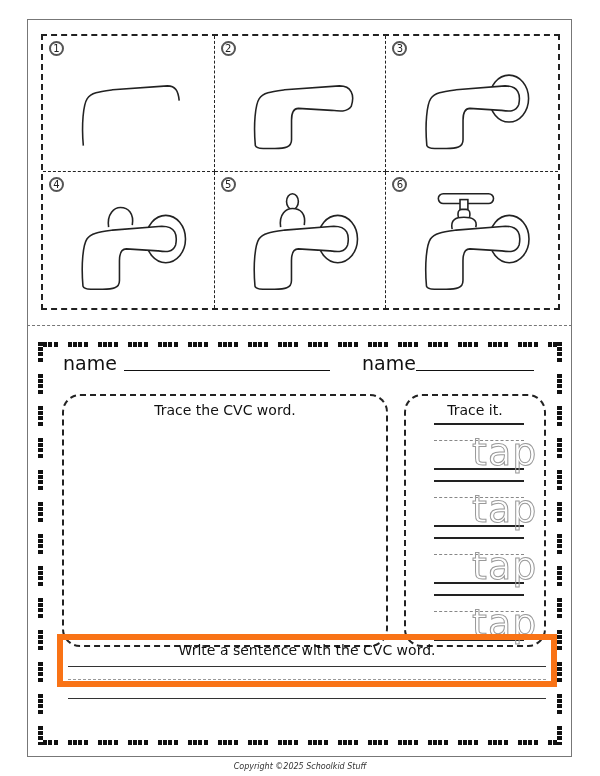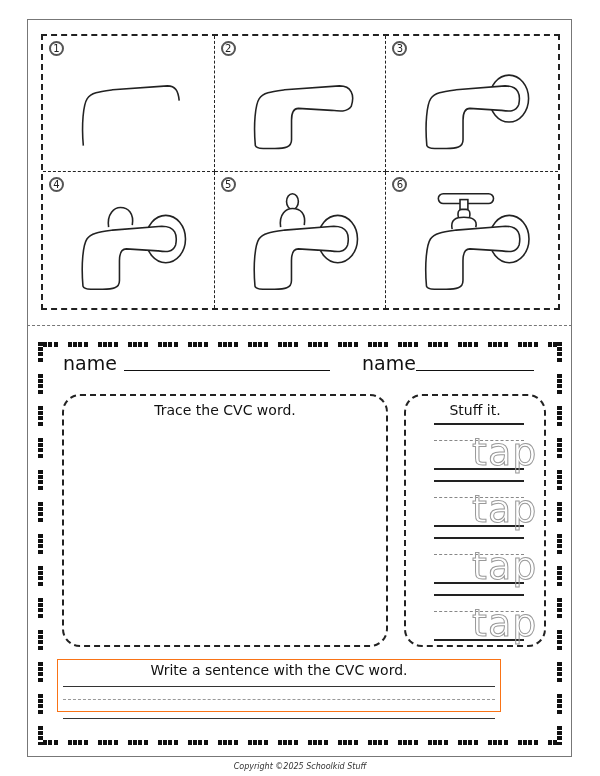--- a/index.html
+++ b/index.html
@@ -22,21 +22,21 @@
   .frame-right { left:557px; }
   .label { position:absolute; font-size:19px; font-family:"DejaVu Sans", sans-serif; }
   .blank { position:absolute; border-bottom:1.5px solid #111; }
   .box { position:absolute; border:2px dashed #222; border-radius:18px; box-sizing:border-box; }
   .box-title { position:absolute; left:0; right:0; top:6px; text-align:center; font-size:14px; }
   .trace-group { position:absolute; left:28px; width:90px; }
   .tl { position:absolute; left:0; width:90px; }
   .tl.solid { border-top:2px solid #222; }
   .tl.dash { border-top:1px dashed #888; }
   .trace-word { position:absolute; left:2px; font-size:38px; line-height:38px; color:transparent; -webkit-text-stroke:1px #999; font-family:"DejaVu Sans", sans-serif; letter-spacing:1px;margin-left:36px; }
-  .sentence-box { position:absolute; left:57px; top:659px; width:444px; height:53px; border:1px solid #f97316; box-sizing:border-box; }
+  .sentence-box { position:absolute; left:57px; top:634px; width:500px; height:53px; border:6px solid #f97316; box-sizing:border-box; }
   .sentence-title { position:absolute; left:0; right:0; top:2px; text-align:center; font-size:14px; }
   .sline { position:absolute; left:5px; right:5px; }
   .copyright { position:absolute; left:0; width:600px; top:762px; text-align:center; font-size:8px; font-style:italic; color:#333; }
 </style>
 </head>
 <body>
 
 <div class="page-border"></div>
 
 <div class="steps">
@@ -99,21 +99,21 @@
 <span class="label" style="left:63px; top:352px;">name</span>
 <div class="blank" style="left:124px; top:370px; width:206px;"></div>
 <span class="label" style="left:362px; top:352px;">name</span>
 <div class="blank" style="left:416px; top:370px; width:118px;"></div>
 
 <div class="box" style="left:62px; top:394px; width:326px; height:253px;">
   <div class="box-title">Trace the CVC word.</div>
 </div>
 
 <div class="box" style="left:404px; top:394px; width:142px; height:253px;">
-  <div class="box-title">Stuff it.</div>
+  <div class="box-title">Trace it.</div>
   <div class="trace-group" style="top:27px; height:52px;">
     <div class="tl solid" style="top:0;"></div>
     <div class="tl dash" style="top:17px;"></div>
     <div class="tl solid" style="top:45px;"></div>
     <span class="trace-word" style="top:10px;">tap</span>
   </div>
   <div class="trace-group" style="top:84px; height:52px;">
     <div class="tl solid" style="top:0;"></div>
     <div class="tl dash" style="top:17px;"></div>
     <div class="tl solid" style="top:45px;"></div>

